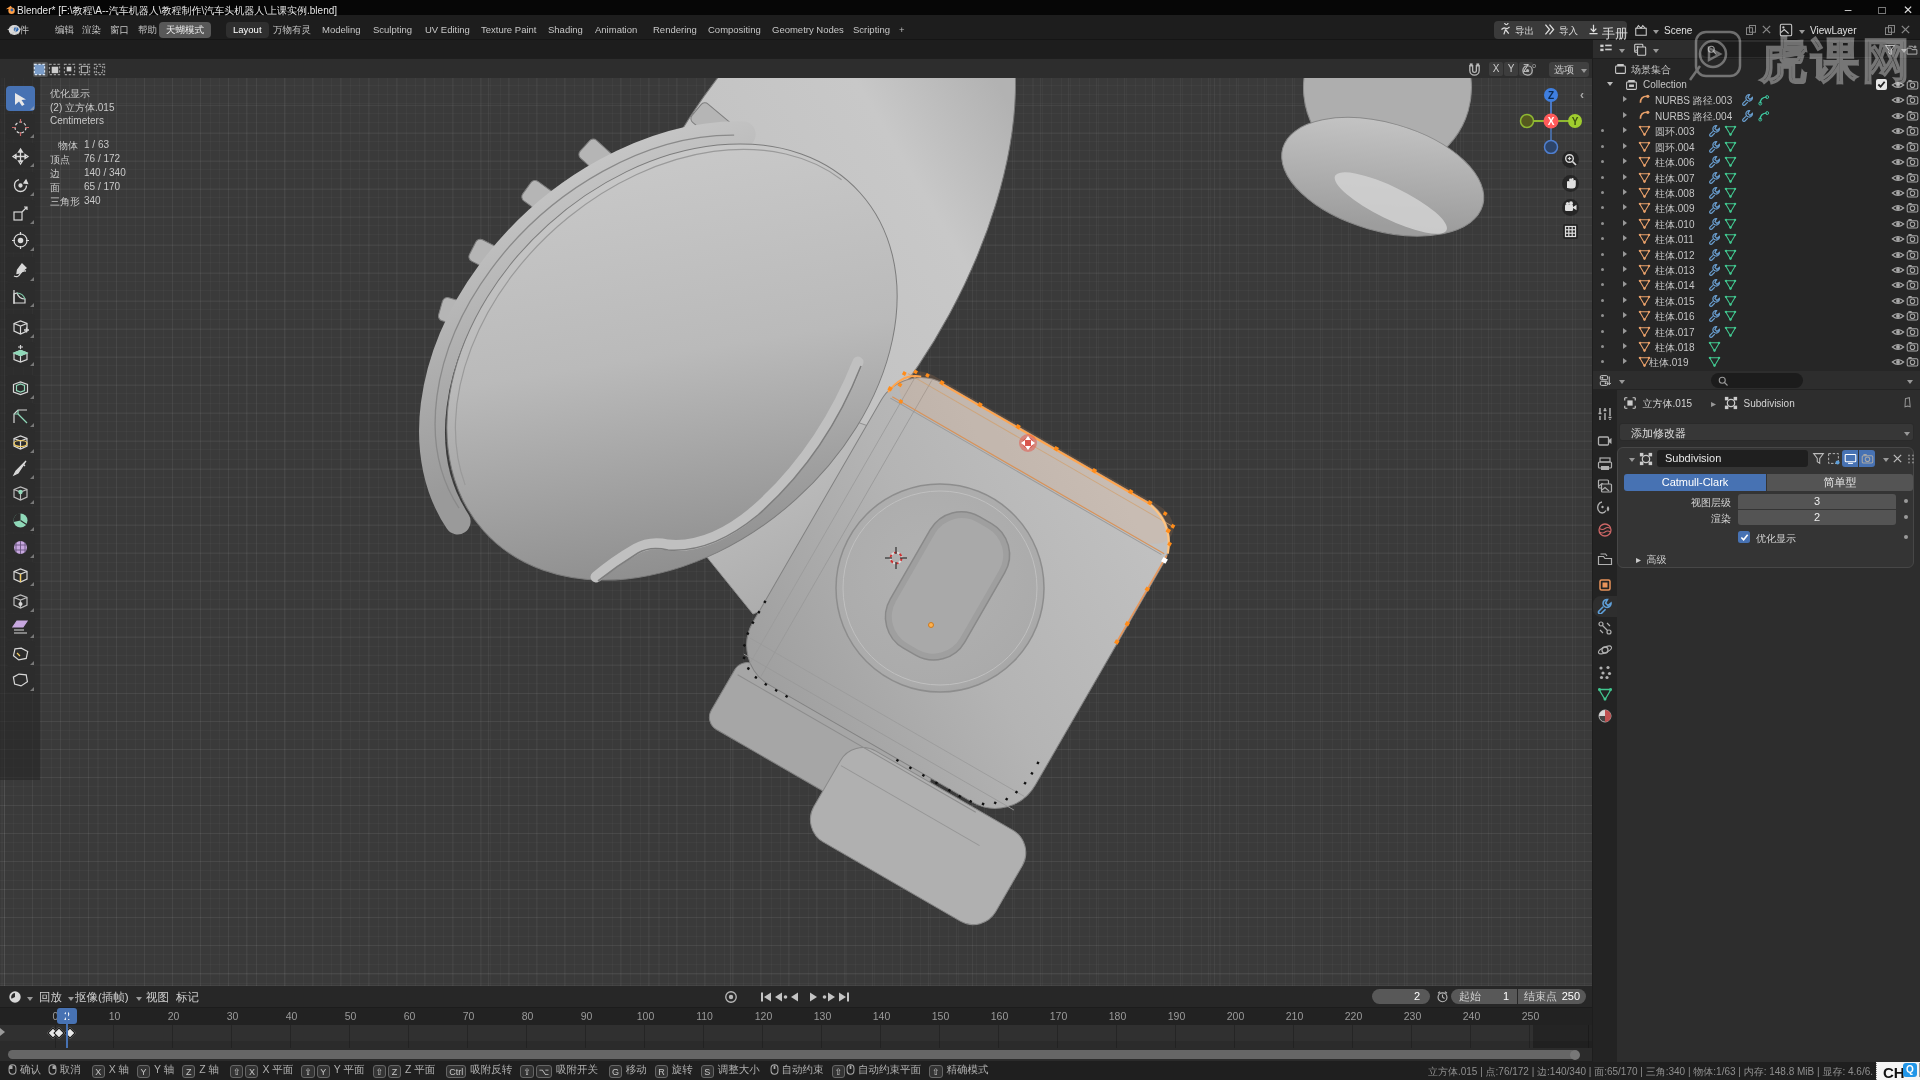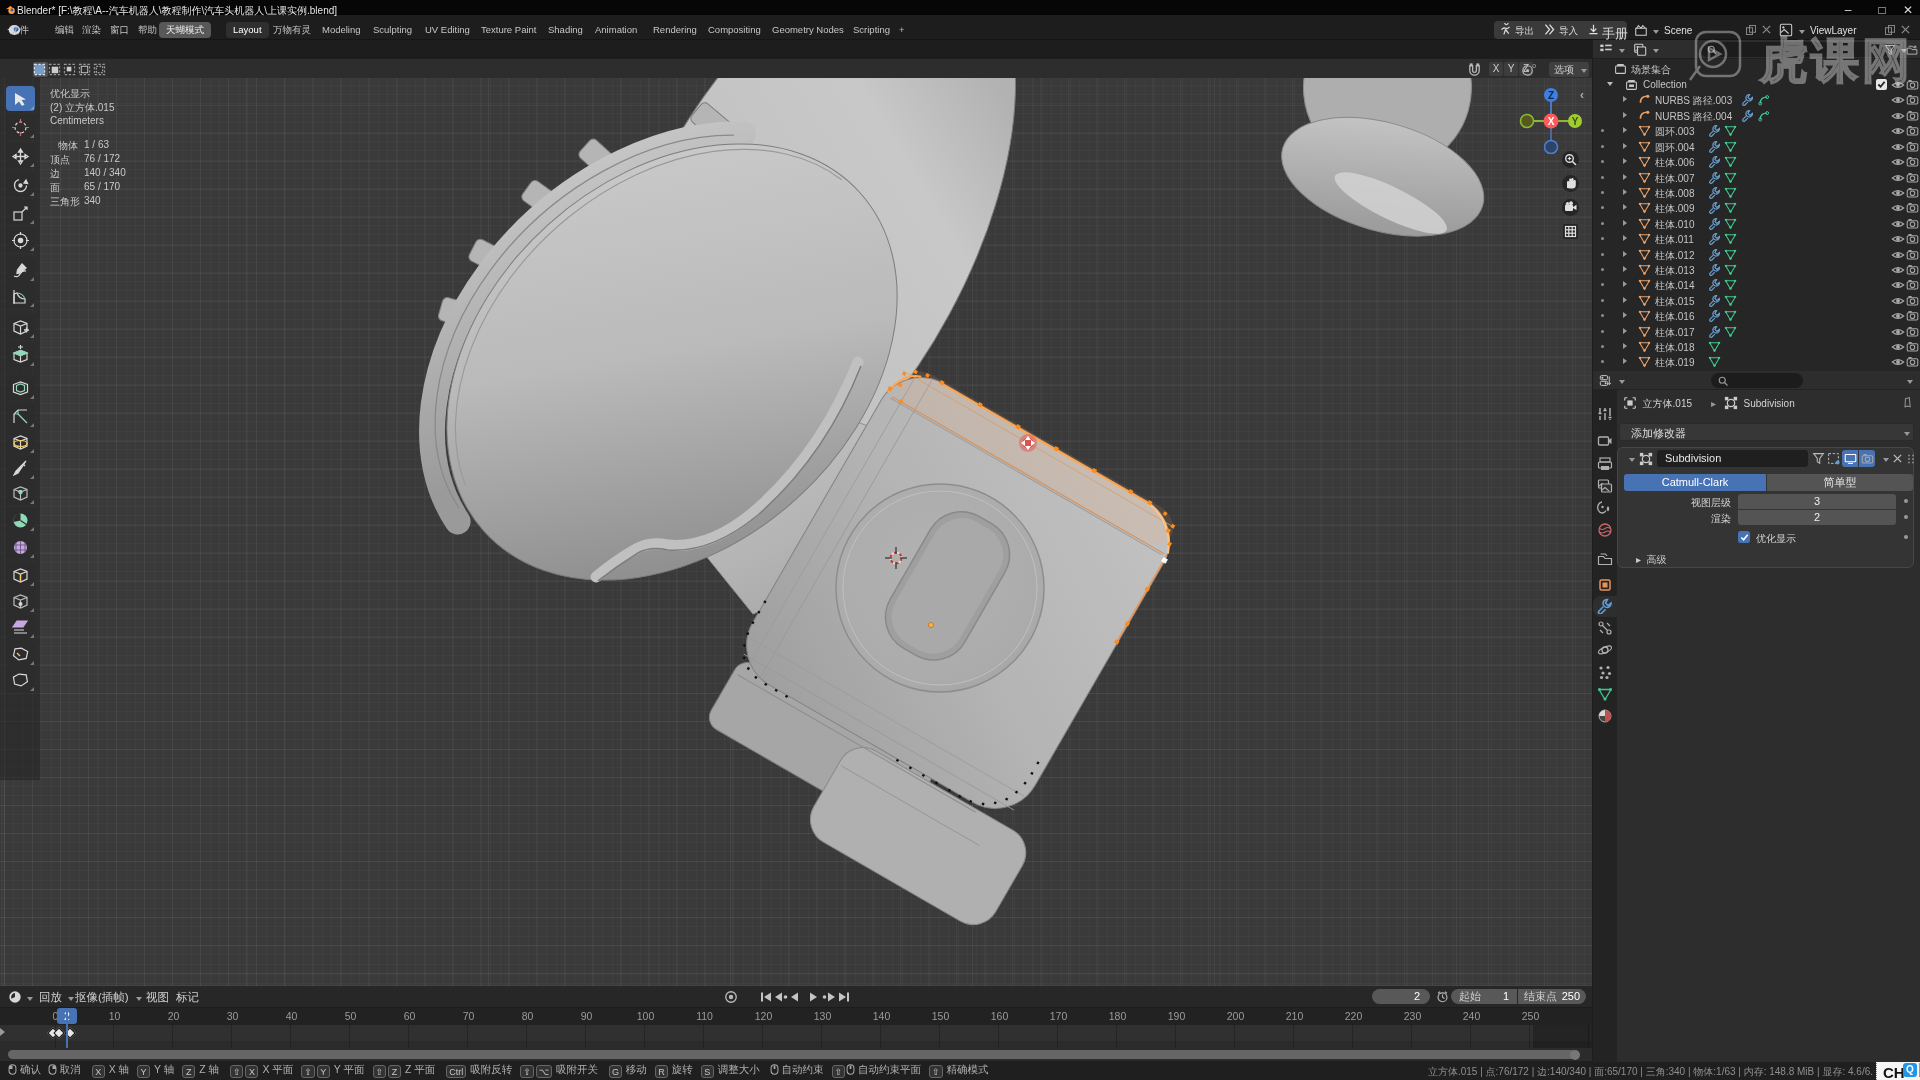--- a/index.html
+++ b/index.html
@@ -1141,21 +1141,21 @@
         <svg class="oi" style="left:313px" width="13" height="13" viewBox="0 0 16 16">
           <use href="#i-cam"></use>
         </svg>
       </div>
 <div class="orow" style="top:314px">
         <span style="position:absolute;left:8px;top:6px;width:3px;height:3px;border-radius:50%;background:#909090"></span>
         <span class="oarr" style="left:30px"></span>
         <svg class="oi" style="left:45px" width="13" height="13" viewBox="0 0 16 16">
           <use href="#i-meshobj"></use>
         </svg>
-        <span class="olbl" style="left:62px">柱体.019</span>
+        <span class="olbl" style="left:56px">柱体.019</span>
         <svg class="oi" style="left:115px" width="13" height="13" viewBox="0 0 16 16">
           <use href="#i-meshdata"></use>
         </svg>
         <svg class="oi" style="left:298px" width="14" height="14" viewBox="0 0 16 16">
           <use href="#i-eye"></use>
         </svg>
         <svg class="oi" style="left:313px" width="13" height="13" viewBox="0 0 16 16">
           <use href="#i-cam"></use>
         </svg>
       </div>

